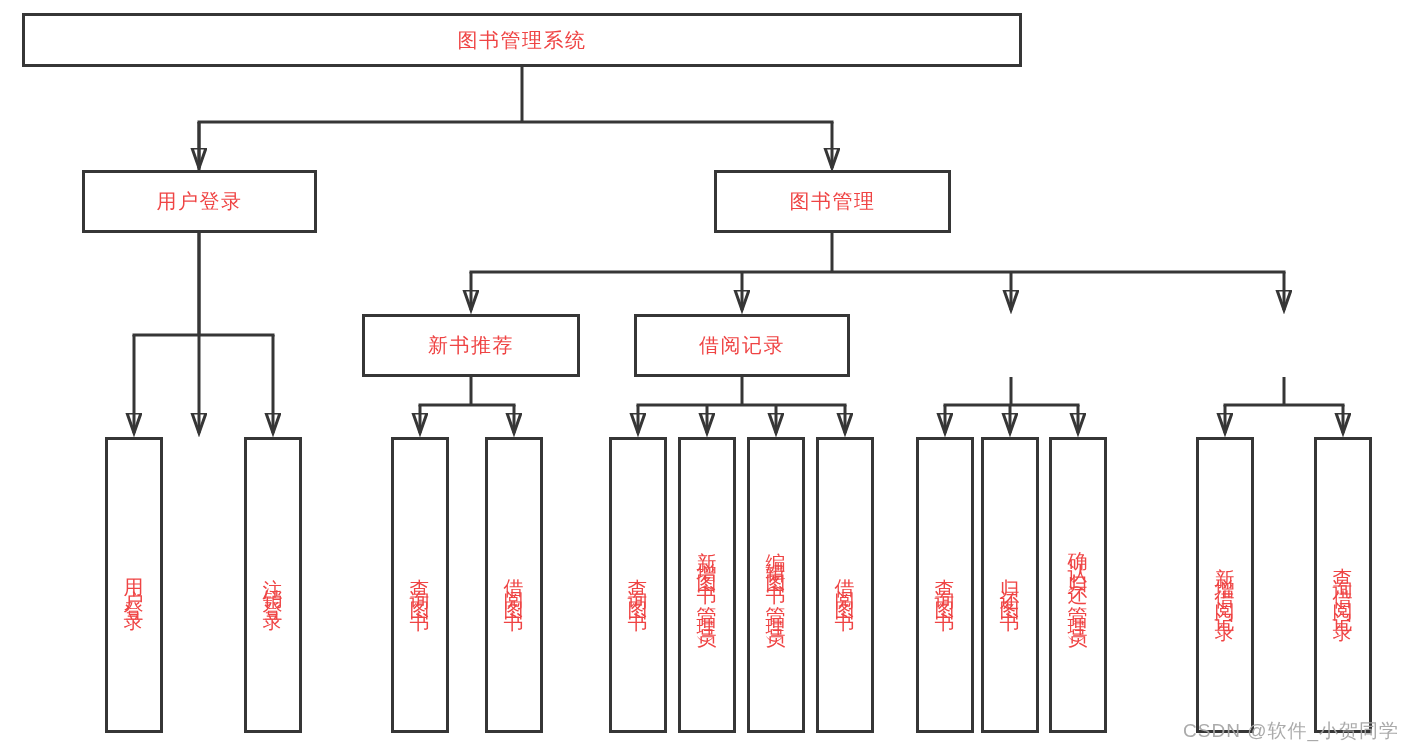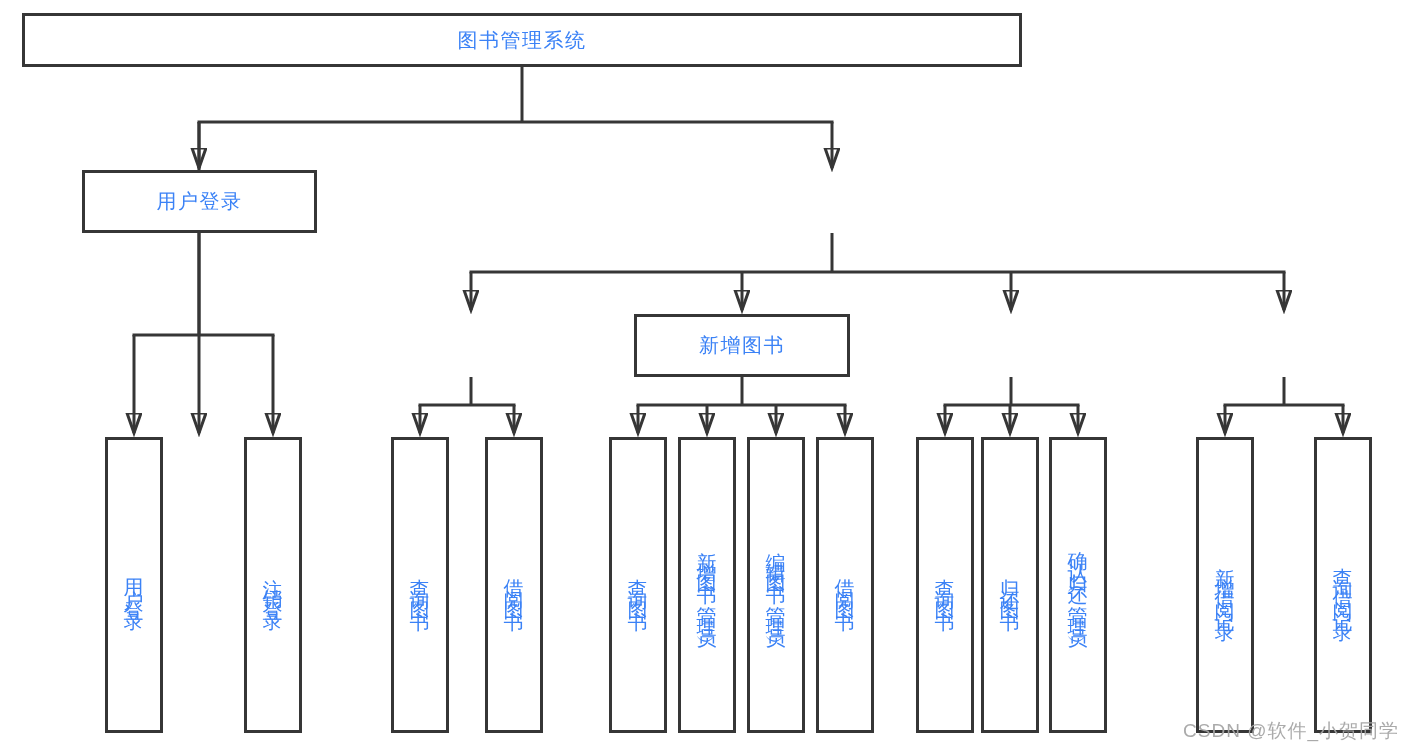--- a/index.html
+++ b/index.html
@@ -6,21 +6,21 @@
   .stage{
     position:relative;width:1405px;height:747px;background:#ffffff;
     font-family:"Liberation Sans","DejaVu Sans",sans-serif;overflow:hidden;
   }
   .wires{position:absolute;left:0;top:0;z-index:1;}
   .wires path{stroke:#363636;stroke-width:3;fill:none;}
   .wires path.bar{stroke-linecap:square;}
   .node{
     position:absolute;box-sizing:border-box;background:#ffffff;
     border:3px solid #363636;display:flex;align-items:center;justify-content:center;
-    color:#3b82f6;z-index:2;
+    color:#ef4444;z-index:2;
   }
   .hlabel{font-size:20px;letter-spacing:1.5px;white-space:nowrap;}
   .vnode{top:437px;width:58px;height:296px;}
   .vlabel{
     writing-mode:vertical-rl;text-orientation:mixed;
     font-size:20px;letter-spacing:11px;line-height:1;white-space:nowrap;
   }
   .watermark{
     position:absolute;right:6px;bottom:3px;z-index:5;
     font-size:19px;letter-spacing:1px;color:rgba(165,165,165,0.95);white-space:nowrap;
@@ -94,23 +94,29 @@
     </g>
   </svg>
 
   <div class="node" style="left:22px;top:13px;width:1000px;height:54px">
     <span class="hlabel">图书管理系统</span>
   </div>
 
   <div class="node" style="left:82px;top:170px;width:235px;height:63px">
     <span class="hlabel">用户登录</span>
   </div>
+  <div class="node" style="left:714px;top:170px;width:237px;height:63px">
+    <span class="hlabel">图书管理</span>
+  </div>
 
+  <div class="node" style="left:362px;top:314px;width:218px;height:63px">
+    <span class="hlabel">新书推荐</span>
+  </div>
   <div class="node" style="left:634px;top:314px;width:216px;height:63px">
-    <span class="hlabel">新增图书</span>
+    <span class="hlabel">借阅记录</span>
   </div>
 
   <div class="node vnode" style="left:105px">
     <span class="vlabel">用户登录</span>
   </div>
   <div class="node vnode" style="left:244px">
     <span class="vlabel">注销登录</span>
   </div>
 
   <div class="node vnode" style="left:391px">

